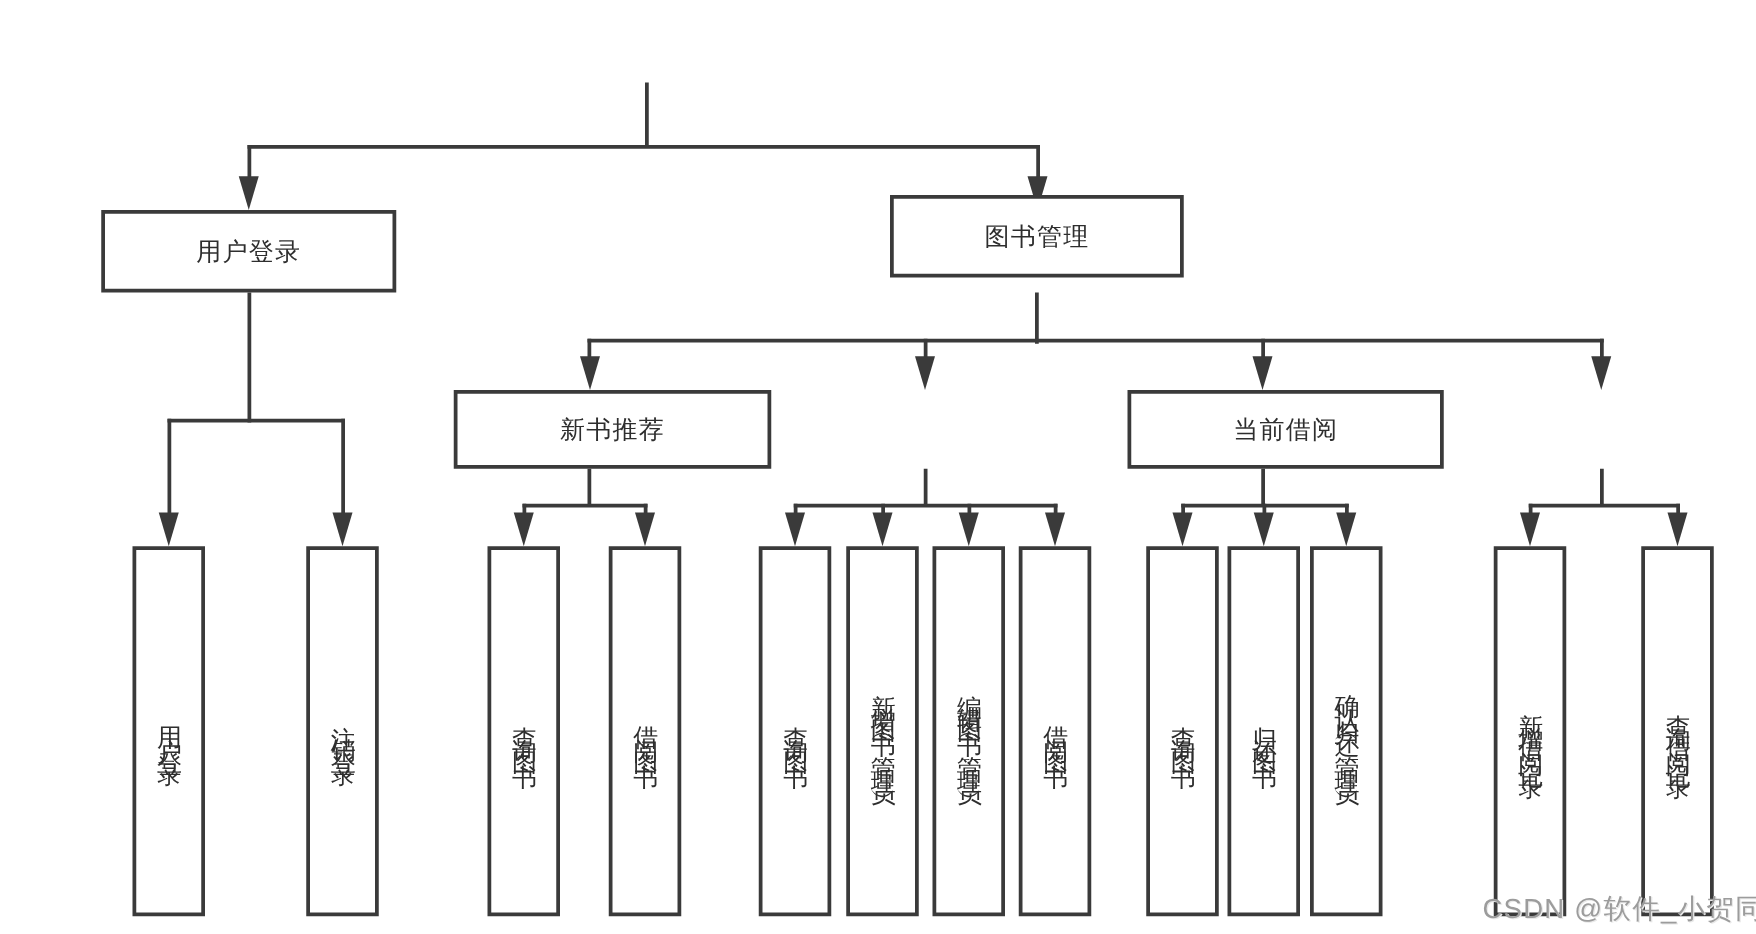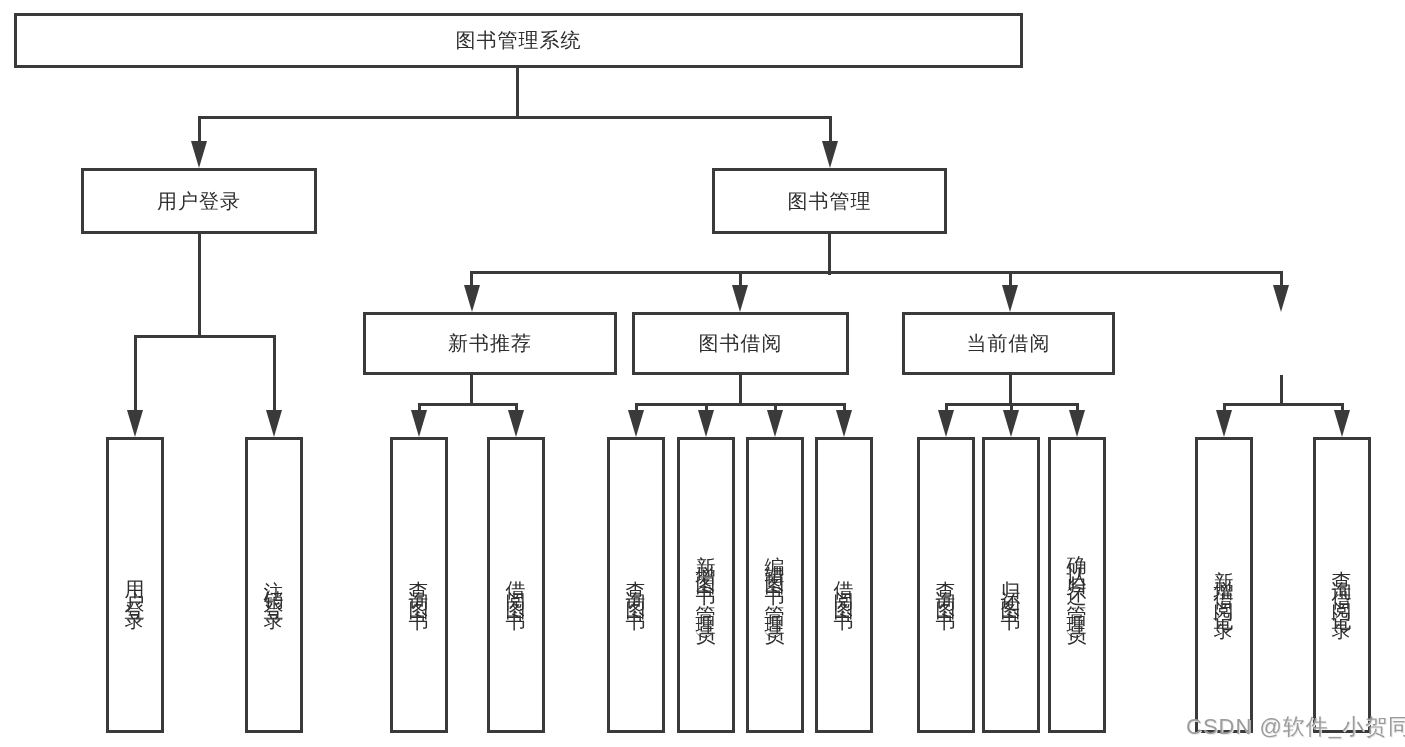--- a/index.html
+++ b/index.html
@@ -21,35 +21,32 @@
          border-top:27px solid #3a3a3a;}
 
   .watermark{position:absolute;left:1186px;top:712px;font-size:22px;color:#9c9c9c;
              letter-spacing:1px;text-shadow:1px 1px 0 #e9e9e9;white-space:nowrap;}
 </style>
 </head>
 <body>
 
 <div class="canvas">
 
-  <div class="box hbox" style="left:14px;top:13px;width:1009px;height:55px;">
-    <span>图书管理系统</span>
-  </div>
 
   <div class="vline" style="left:516px;top:66px;height:52px;"></div>
   <div class="hline" style="left:198px;top:116px;width:634px;"></div>
   <div class="vline" style="left:198px;top:116px;height:28px;"></div>
   <div class="arrow" style="left:191px;top:141px;"></div>
   <div class="vline" style="left:829px;top:116px;height:28px;"></div>
   <div class="arrow" style="left:822px;top:141px;"></div>
 
   <div class="box hbox" style="left:81px;top:168px;width:236px;height:66px;">
     <span>用户登录</span>
   </div>
-  <div class="box hbox" style="left:712px;top:168px;width:235px;height:66px;">
+  <div class="box hbox" style="left:712px;top:156px;width:235px;height:66px;">
     <span>图书管理</span>
   </div>
 
   <div class="vline" style="left:198px;top:234px;height:104px;"></div>
   <div class="hline" style="left:134px;top:335px;width:142px;"></div>
   <div class="vline" style="left:134px;top:335px;height:77px;"></div>
   <div class="arrow" style="left:127px;top:410px;"></div>
   <div class="vline" style="left:273px;top:335px;height:77px;"></div>
   <div class="arrow" style="left:266px;top:410px;"></div>
 
@@ -67,24 +64,21 @@
   <div class="vline" style="left:739px;top:271px;height:16px;"></div>
   <div class="arrow" style="left:732px;top:285px;"></div>
   <div class="vline" style="left:1009px;top:271px;height:16px;"></div>
   <div class="arrow" style="left:1002px;top:285px;"></div>
   <div class="vline" style="left:1280px;top:271px;height:16px;"></div>
   <div class="arrow" style="left:1273px;top:285px;"></div>
 
   <div class="box hbox" style="left:363px;top:312px;width:254px;height:63px;">
     <span>新书推荐</span>
   </div>
-  <div class="box hbox" style="left:632px;top:312px;width:217px;height:63px;">
-    <span>图书借阅</span>
-  </div>
-  <div class="box hbox" style="left:902px;top:312px;width:213px;height:63px;">
+  <div class="box hbox" style="left:902px;top:312px;width:253px;height:63px;">
     <span>当前借阅</span>
   </div>
 
   <div class="vline" style="left:470px;top:375px;height:30px;"></div>
   <div class="hline" style="left:418px;top:403px;width:100px;"></div>
   <div class="vline" style="left:418px;top:403px;height:12px;"></div>
   <div class="arrow" style="left:411px;top:410px;"></div>
   <div class="vline" style="left:515px;top:403px;height:12px;"></div>
   <div class="arrow" style="left:508px;top:410px;"></div>
 

